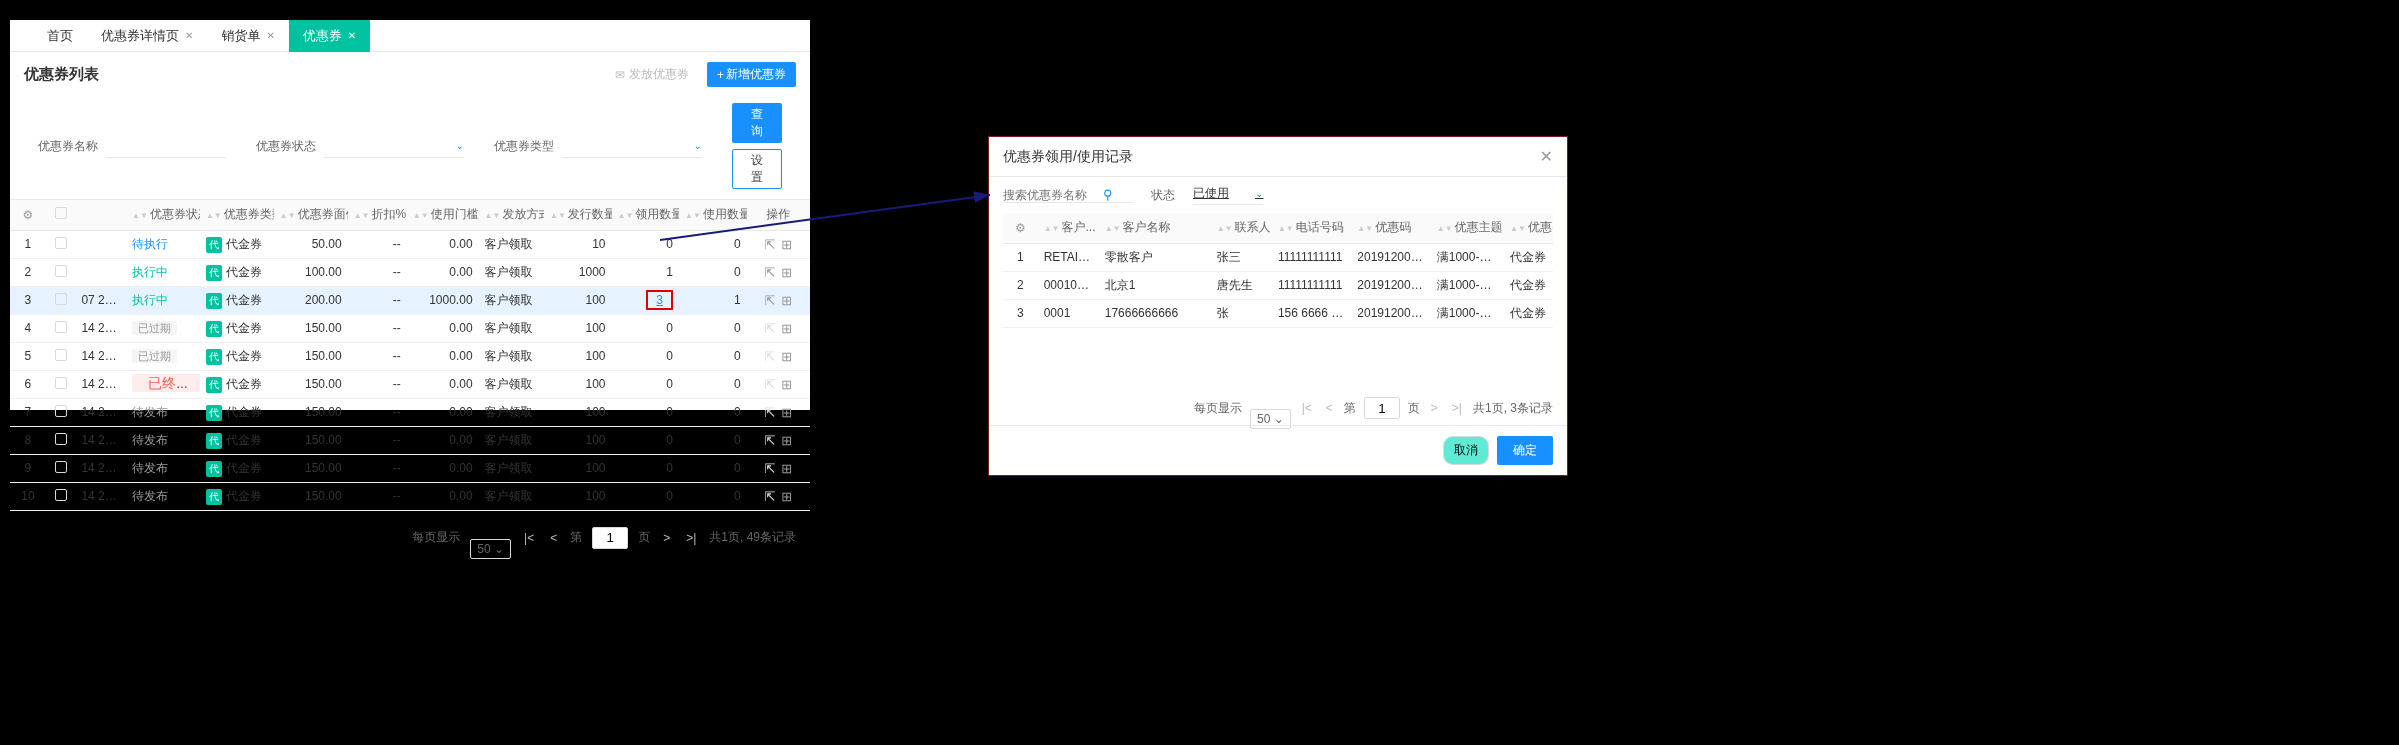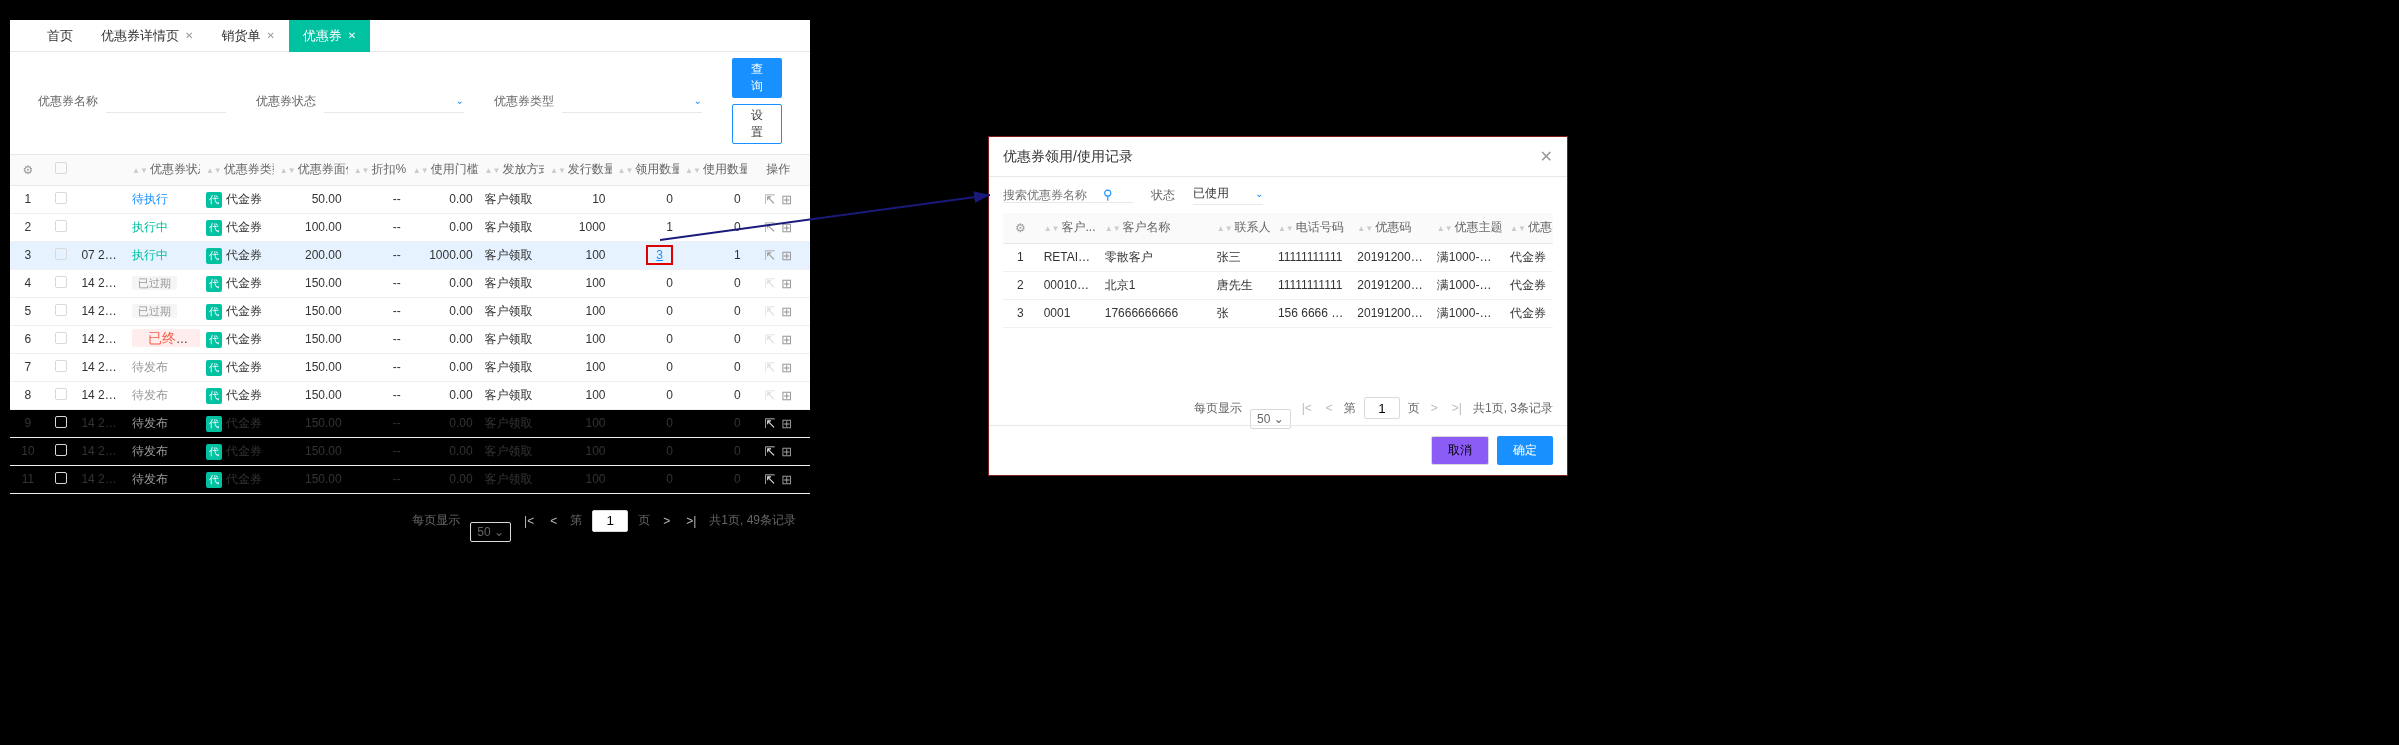--- a/index.html
+++ b/index.html
@@ -56,24 +56,24 @@
 .pg-btn { color: #bbb; cursor: pointer; padding: 0 3px; }
 
 .modal-header { display: flex; justify-content: space-between; align-items: center; padding: 10px 14px; border-bottom: 1px solid #e8e8e8; font-size: 14px; font-weight: 500; }
 .modal-close { font-size: 16px; color: #999; cursor: pointer; }
 .modal-body { padding: 8px 14px; }
 .modal-filter-row { display: flex; gap: 18px; align-items: center; margin-bottom: 8px; }
 .search-box { display: flex; align-items: center; border-bottom: 1px solid #e8e8e8; width: 130px; }
 .search-box input { border: none; outline: none; width: 100px; font-size: 12px; }
 .search-icon { color: #1890ff; font-size: 13px; }
 .status-label { color: #666; }
-.status-select { color: #333; display: flex; align-items: center; gap: 26px; cursor: pointer; border-bottom: 1px solid #e8e8e8; padding-bottom: 2px; }
+.status-select { color: #333; display: flex; align-items: center; gap: 26px; cursor: pointer; border-bottom: 1px solid #e8e8e8; padding-bottom: 2px; text-decoration: underline; }
 .chev { color: #1890ff; font-size: 10px; }
 .modal-footer { display: flex; justify-content: flex-end; gap: 8px; padding: 10px 14px; border-top: 1px solid #e8e8e8; position: absolute; bottom: 0; left: 0; right: 0; }
-.btn-cancel { background: #8b5cf6; border: 1px solid #d9d9d9; padding: 5px 16px; border-radius: 2px; font-size: 12px; cursor: pointer; }
+.btn-cancel { background: #5eead4; border: 1px solid #d9d9d9; padding: 5px 10px; border-radius: 10px; font-size: 12px; cursor: pointer; }
 .btn-ok { background: #1890ff; color: #fff; border: none; padding: 5px 16px; border-radius: 2px; font-size: 12px; cursor: pointer; }
 .modal-pager { position: absolute; bottom: 46px; right: 14px; display: flex; align-items: center; gap: 8px; font-size: 12px; color: #666; }
 
 .arrow-line { position: absolute; pointer-events: none; }
 </style>
 </head>
 <body>
 
 <div class="panel-left">
   <div class="tabs">
@@ -87,20 +87,33 @@
     <div class="tab">
         <span>销货单</span>
         <span class="tab-close">✕</span>
       </div>
     <div class="tab active">
         <span>优惠券</span>
         <span class="tab-close">✕</span>
       </div>
   </div>
 
+  <div class="list-header">
+    <div class="list-title">优惠券列表</div>
+    <div class="header-actions">
+      <button class="btn-ghost">
+          <span>✉</span>
+          <span>发放优惠券</span>
+        </button>
+      <button class="btn-primary">
+          <span>+</span>
+          <span>新增优惠券</span>
+        </button>
+    </div>
+  </div>
 
   <div class="filters">
     <div class="filter-group">
         <span class="filter-label">优惠券名称</span>
         <input class="filter-input" style="">
       </div>
     <div class="filter-group">
         <span class="filter-label">优惠券状态</span>
         <div class="filter-select">
           <span class="chev">⌄</span>
@@ -296,35 +309,20 @@
             <td><span class="badge">代</span>代金券</td>
             <td class="right-col">150.00</td>
             <td class="right-col">--</td>
             <td class="right-col">0.00</td>
             <td>客户领取</td>
             <td class="right-col">100</td>
             <td class="right-col">0</td>
             <td class="right-col">0</td>
             <td class="num-col"><span class="act-icon disabled">⇱</span><span class="act-icon">⊞</span></td>
           </tr>
-          <tr>
-            <td class="num-col">11</td>
-            <td class="num-col"><span class="chk"></span></td>
-            <td>14 23:59</td>
-            <td><span class="status-draft">待发布</span></td>
-            <td><span class="badge">代</span>代金券</td>
-            <td class="right-col">150.00</td>
-            <td class="right-col">--</td>
-            <td class="right-col">0.00</td>
-            <td>客户领取</td>
-            <td class="right-col">100</td>
-            <td class="right-col">0</td>
-            <td class="right-col">0</td>
-            <td class="num-col"><span class="act-icon disabled">⇱</span><span class="act-icon">⊞</span></td>
-          </tr>
         </tbody>
     </table>
   </div>
 
   <div class="pager">
     <span>每页显示</span>
     <span class="pager-select"><span>50</span> ⌄</span>
     <span class="pg-btn">|&lt;</span>
     <span class="pg-btn">&lt;</span>
     <span>第</span>

